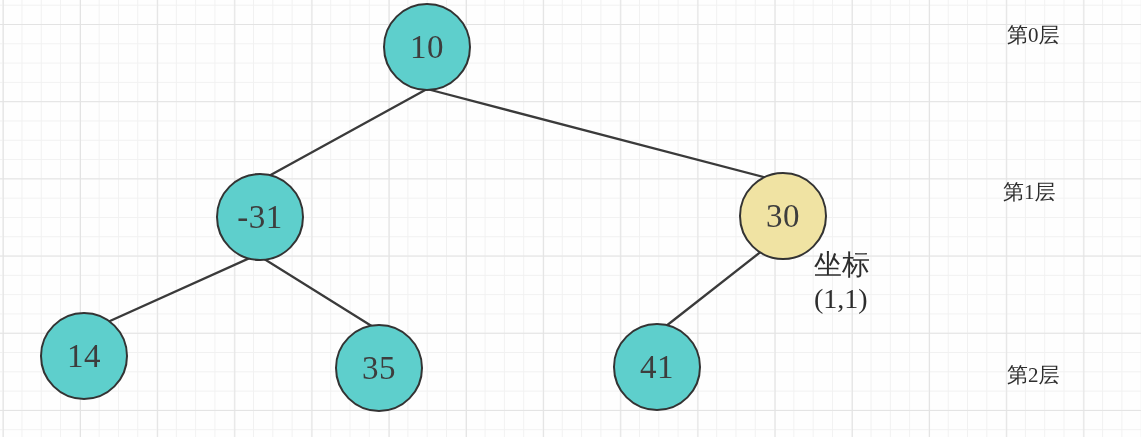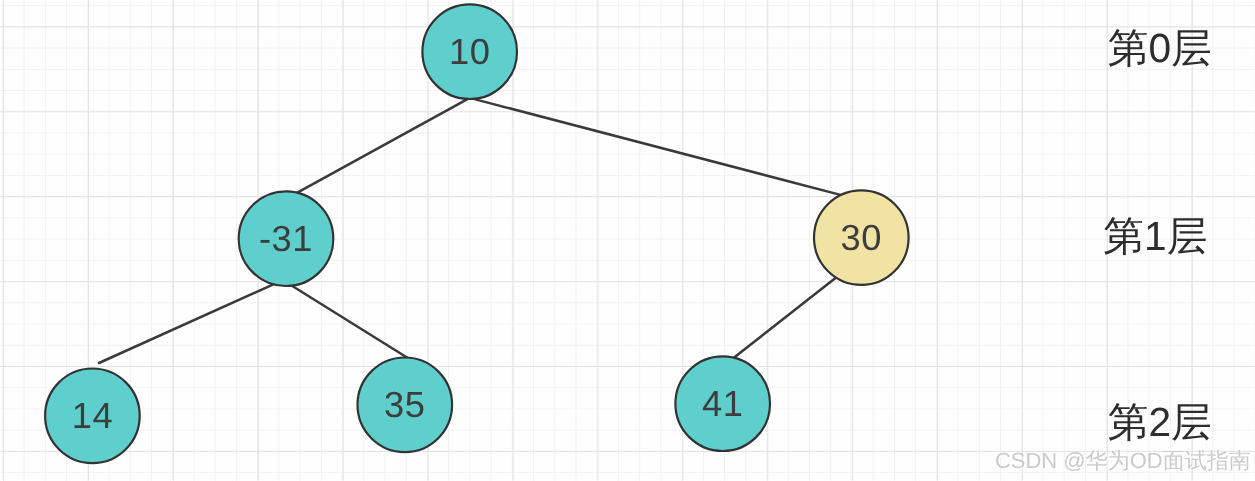--- a/index.html
+++ b/index.html
@@ -1,20 +1,20 @@
 <!DOCTYPE html>
 <html><head>
 <meta charset="utf-8">
 <style>
   html,body{margin:0;padding:0;background:#ffffff;}
   #canvas{
     position:relative;
     width:1141px;height:437px;
     overflow:hidden;
-    font-family:Liberation Sans, sans-serif;
+    font-family:Liberation Serif, serif;
     background-color:#fefefe;
     background-image:
       linear-gradient(to right,#e3e3e3 1px,transparent 1px),
       linear-gradient(to bottom,#e3e3e3 1px,transparent 1px),
       linear-gradient(to right,#f1f1f1 1px,transparent 1px),
       linear-gradient(to bottom,#f1f1f1 1px,transparent 1px);
     background-size:77.2px 77.2px,77.2px 77.2px,19.3px 19.3px,19.3px 19.3px;
     background-position:2.8px 0,0 24px,2.2px 0,0 4.7px;
   }
   #edges{position:absolute;left:0;top:0;width:1141px;height:437px;}
@@ -22,21 +22,21 @@
     position:absolute;
     box-sizing:border-box;
     border:2.6px solid #333333;
     border-radius:50%;
     display:flex;align-items:center;justify-content:center;
     font-size:33px;color:#3d3d3d;
     letter-spacing:0.5px;
   }
   .layer-label{
     position:absolute;
-    font-size:37px;color:#2d2d2d;
+    font-size:21px;color:#2d2d2d;
     line-height:1;white-space:nowrap;
   }
   .coord-note{
     position:absolute;left:814px;top:248px;
     font-size:28px;color:#2d2d2d;line-height:34px;
     white-space:nowrap;
   }
   .coord-note span{display:block;}
   .watermark{
     position:absolute;right:4px;top:407px;
@@ -54,26 +54,29 @@
       <line x1="427" y1="89" x2="771" y2="179" stroke="#3a3a3a" stroke-width="2.3" stroke-linecap="round"></line>
       <line x1="263" y1="252" x2="90" y2="330" stroke="#3a3a3a" stroke-width="2.3" stroke-linecap="round"></line>
       <line x1="253" y1="252" x2="378" y2="330" stroke="#3a3a3a" stroke-width="2.3" stroke-linecap="round"></line>
       <line x1="772" y1="243" x2="661" y2="330" stroke="#3a3a3a" stroke-width="2.3" stroke-linecap="round"></line>
     </svg>
 
   <div>
       <div class="node" style="left: 383px; top: 3px; width: 88px; height: 88px; background: rgb(94, 207, 204);">10</div>
       <div class="node" style="left: 216px; top: 173px; width: 88px; height: 88px; background: rgb(94, 207, 204);">-31</div>
       <div class="node" style="left: 739px; top: 172px; width: 88px; height: 88px; background: rgb(240, 227, 163);">30</div>
-      <div class="node" style="left: 40px; top: 334px; width: 88px; height: 88px; background: rgb(94, 207, 204);">14</div>
-      <div class="node" style="left: 324px; top: 324px; width: 88px; height: 88px; background: rgb(94, 207, 204); text-align: right;">35</div>
+      <div class="node" style="left: 40px; top: 312px; width: 88px; height: 88px; background: rgb(94, 207, 204);">14</div>
+      <div class="node" style="left: 335px; top: 324px; width: 88px; height: 88px; background: rgb(94, 207, 204); text-align: right;">35</div>
       <div class="node" style="left: 613px; top: 323px; width: 88px; height: 88px; background: rgb(94, 207, 204);">41</div>
     </div>
 
   <div>
       <div class="layer-label" style="left: 1007px; top: 25px;">第0层</div>
-      <div class="layer-label" style="left: 1003px; top: 196px; text-align: right;">第1层</div>
+      <div class="layer-label" style="left: 1003px; top: 182px; text-align: right;">第1层</div>
       <div class="layer-label" style="left: 1007px; top: 365px;">第2层</div>
     </div>
 
+  <div class="coord-note">
+    <span>坐标</span>
+    <span>(1,1)</span>
+  </div>
 
-  <div class="watermark">CSDN @华为OD面试指南</div>
 </div>
 
 </body></html>

